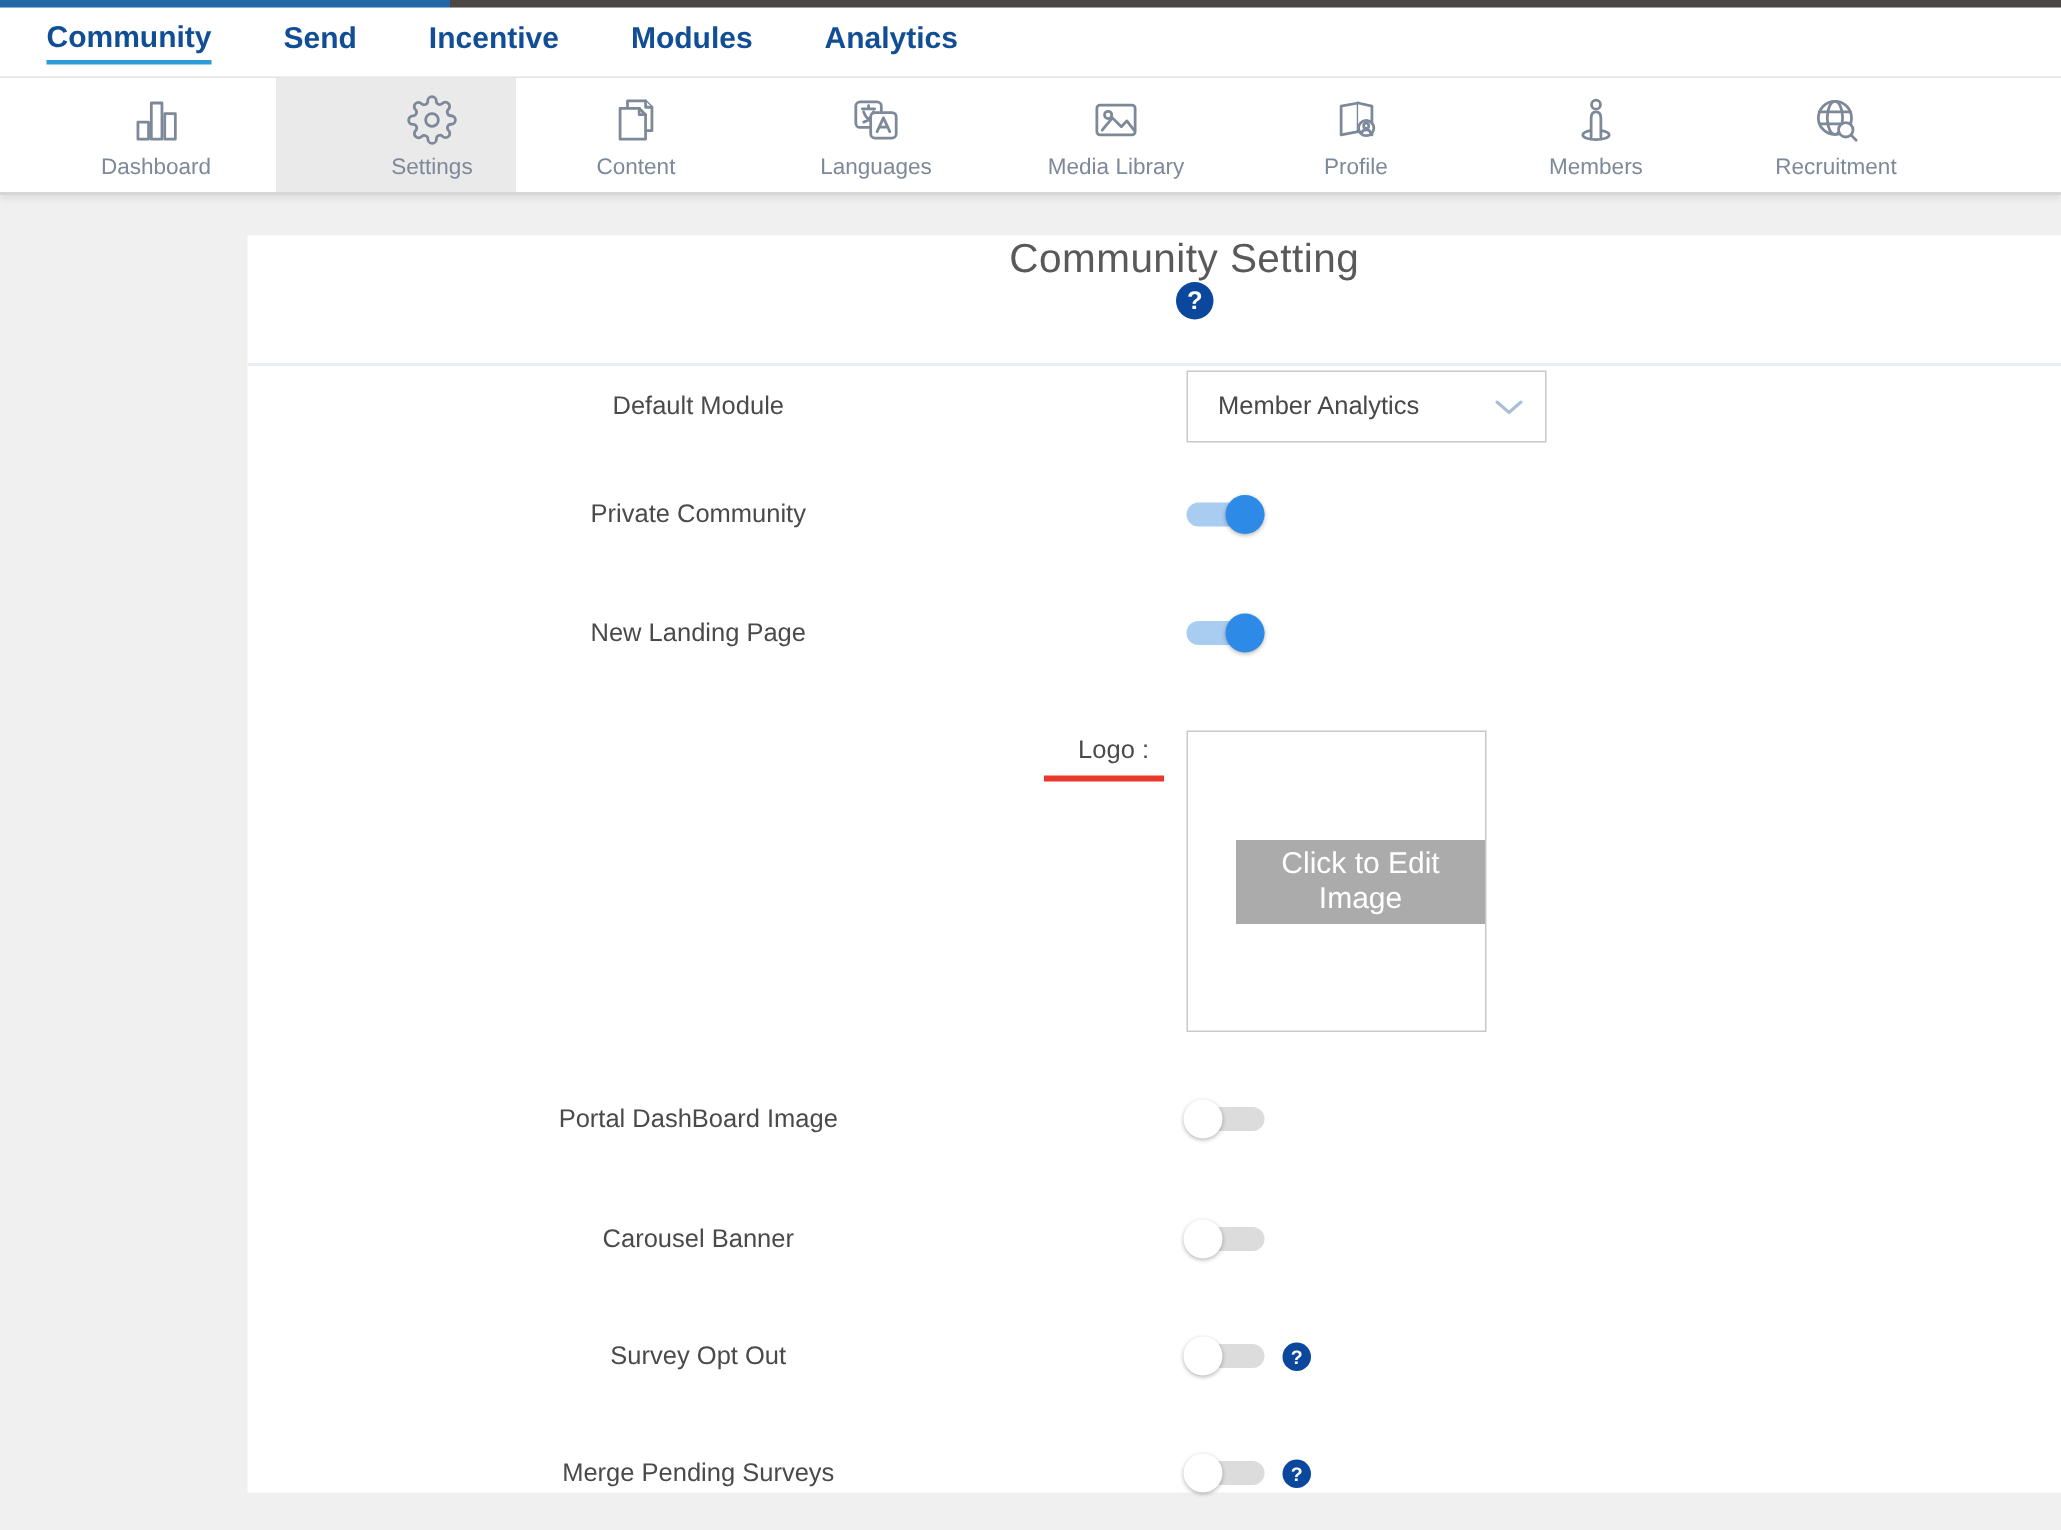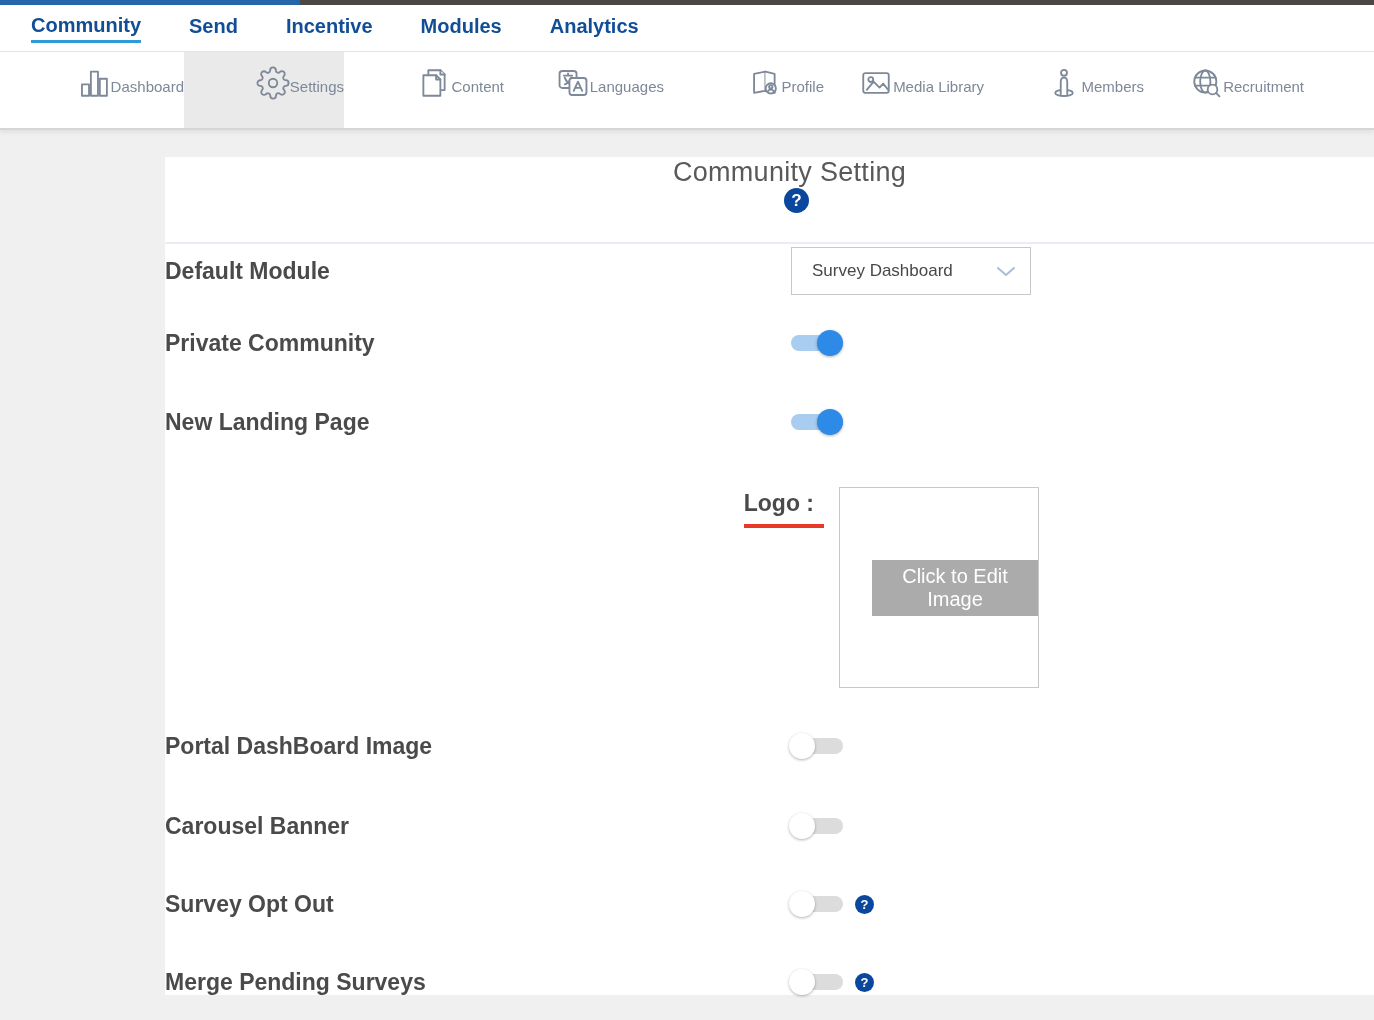--- a/index.html
+++ b/index.html
@@ -15,49 +15,49 @@
   .primary-nav { height:47px; background:#fff; border-bottom:1px solid #e4e4e4;
                  display:flex; align-items:center; padding-left:31px; }
   .primary-nav .nav-item { font-size:20px; font-weight:700; color:#114e96;
                            margin-right:48px; cursor:pointer; padding-bottom:3px; }
   .primary-nav .nav-item.active { border-bottom:3px solid #2e9bd6; }
 
   
   .icon-nav { height:78px; background:#fff; border-bottom:2px solid #d6d6d6;
               display:flex; padding-left:24px;
               box-shadow:0 3px 4px rgba(0,0,0,0.06); position:relative; z-index:2; }
-  .icon-tab { width:160px; display:flex; flex-direction:row; align-items:center;
+  .icon-tab { width:160px; display:flex; flex-direction:column; align-items:center;
               justify-content:flex-end; padding-bottom:8px; cursor:pointer; }
   .icon-tab.active { background:#eaeaea;padding-left:48px; }
   .icon-tab svg { width:34px; height:34px; stroke:#7d8898; fill:none;
                   stroke-width:1.3; stroke-linecap:round; stroke-linejoin:round; margin-bottom:6px; }
   .icon-tab .tab-label { font-size:15px; color:#7d8898; }
 
   
   .main-area { height:865px; padding-left:165px; padding-top:27px; }
   .content-panel { background:#fff; height:100%; }
   .panel-header { height:87px; display:flex; align-items:center; padding-left:40px;
                   border-bottom:2px solid #ebedf5;flex-direction:column; }
   .page-title { font-size:27px; font-weight:300; color:#595959; letter-spacing:0.3px; }
   .help-circle { display:inline-flex; align-items:center; justify-content:center;
                  background:#0c479e; color:#fff; border-radius:50%; font-weight:700;
                  cursor:pointer; }
   .help-lg { width:25px; height:25px; font-size:17px; margin-left:14px; }
   .help-sm { width:19px; height:19px; font-size:13px; margin-left:12px; }
 
   
   .form-row { display:flex; align-items:center; }
-  .field-label { width:601px; text-align:left; font-size:23px; font-weight:700;
+  .field-label { width:601px; text-align:center; font-size:17px; font-weight:400;
                  color:#4a4a4a; flex:none; }
   .control { margin-left:25px; display:flex; align-items:center; }
 
   .row-module   { margin-top:3px;  height:48px; }
   .row-private  { margin-top:34px; height:28px; }
   .row-landing  { margin-top:51px; height:28px; }
-  .row-logo     { margin-top:51px; align-items:flex-start;padding-left:48px; }
+  .row-logo     { margin-top:51px; align-items:flex-start; }
   .row-portal   { margin-top:44px; height:28px; }
   .row-carousel { margin-top:52px; height:28px; }
   .row-survey   { margin-top:50px; height:28px; }
   .row-merge    { margin-top:50px; height:28px; }
 
   
   .dropdown { width:240px; height:48px; border:1px solid #c8c8c8; background:#fff;
               display:flex; align-items:center; justify-content:space-between;
               padding:0 14px 0 20px; cursor:pointer; }
   .dropdown .dd-value { font-size:17px; color:#484848; }
@@ -133,40 +133,40 @@
       <rect x="2.5" y="3.5" width="12" height="12" rx="2" fill="#fff"></rect>
       <path d="M8.5 5.2 v1.6 M5.6 6.8 h5.8 M6.2 8.2 c0.9 2.6 2.7 4.2 4.6 4.8 M10.8 8.2 c-0.9 2.6 -2.7 4.2 -4.6 4.8"></path>
       <rect x="9.5" y="8.5" width="12" height="12" rx="2" fill="#fff"></rect>
       <path d="M12.5 17.5 l3 -6.5 3 6.5 M13.6 15.4 h3.8"></path>
     </svg>
     <span class="tab-label">Languages</span>
   </div>
 
   <div class="icon-tab">
     <svg viewBox="0 0 24 24">
+      <rect x="3" y="5" width="18" height="14" rx="1.5"></rect>
+      <circle cx="8.3" cy="9.6" r="1.7"></circle>
+      <path d="M5.5 16.8 L10.3 11 l4.2 4.2 2.6 -2.8 3.4 4.4"></path>
+    </svg>
+    <span class="tab-label">Media Library</span>
+  </div>
+
+  <div class="icon-tab">
+    <svg viewBox="0 0 24 24">
       <path d="M5 5.5 L13 4 V17.5 L5 19 Z" fill="#fff"></path>
       <path d="M13 4 L19.5 5.5 V19 L13 17.5" fill="#fff"></path>
       <circle cx="16.8" cy="15.8" r="3.6" fill="#fff"></circle>
       <circle cx="16.8" cy="14.7" r="1.2"></circle>
       <path d="M14.9 17.7 c0.4 -1.4 3.4 -1.4 3.8 0"></path>
     </svg>
     <span class="tab-label">Profile</span>
   </div>
 
   <div class="icon-tab">
     <svg viewBox="0 0 24 24">
-      <rect x="3" y="5" width="18" height="14" rx="1.5"></rect>
-      <circle cx="8.3" cy="9.6" r="1.7"></circle>
-      <path d="M5.5 16.8 L10.3 11 l4.2 4.2 2.6 -2.8 3.4 4.4"></path>
-    </svg>
-    <span class="tab-label">Media Library</span>
-  </div>
-
-  <div class="icon-tab">
-    <svg viewBox="0 0 24 24">
       <ellipse cx="12" cy="19" rx="6.2" ry="2.2"></ellipse>
       <path d="M9.7 20 V11.3 C9.7 9.4 10.6 8.2 12 8.2 C13.4 8.2 14.3 9.4 14.3 11.3 V20" fill="#fff"></path>
       <circle cx="12" cy="4.8" r="2.1" fill="#fff"></circle>
     </svg>
     <span class="tab-label">Members</span>
   </div>
 
   <div class="icon-tab">
     <svg viewBox="0 0 24 24">
       <circle cx="11.5" cy="11" r="7.8"></circle>
@@ -185,21 +185,21 @@
 
     <div class="panel-header">
       <span class="page-title">Community Setting</span>
       <span class="help-circle help-lg">?</span>
     </div>
 
     <div class="form-row row-module">
       <span class="field-label">Default Module</span>
       <div class="control">
         <div class="dropdown">
-          <span class="dd-value">Survey Dashboard</span>
+          <span class="dd-value">Member Analytics</span>
           <svg viewBox="0 0 20 11">
               <polyline points="2,2 10,9 18,2"></polyline>
             </svg>
         </div>
       </div>
     </div>
 
     <div class="form-row row-private">
       <span class="field-label">Private Community</span>
       <div class="control">

